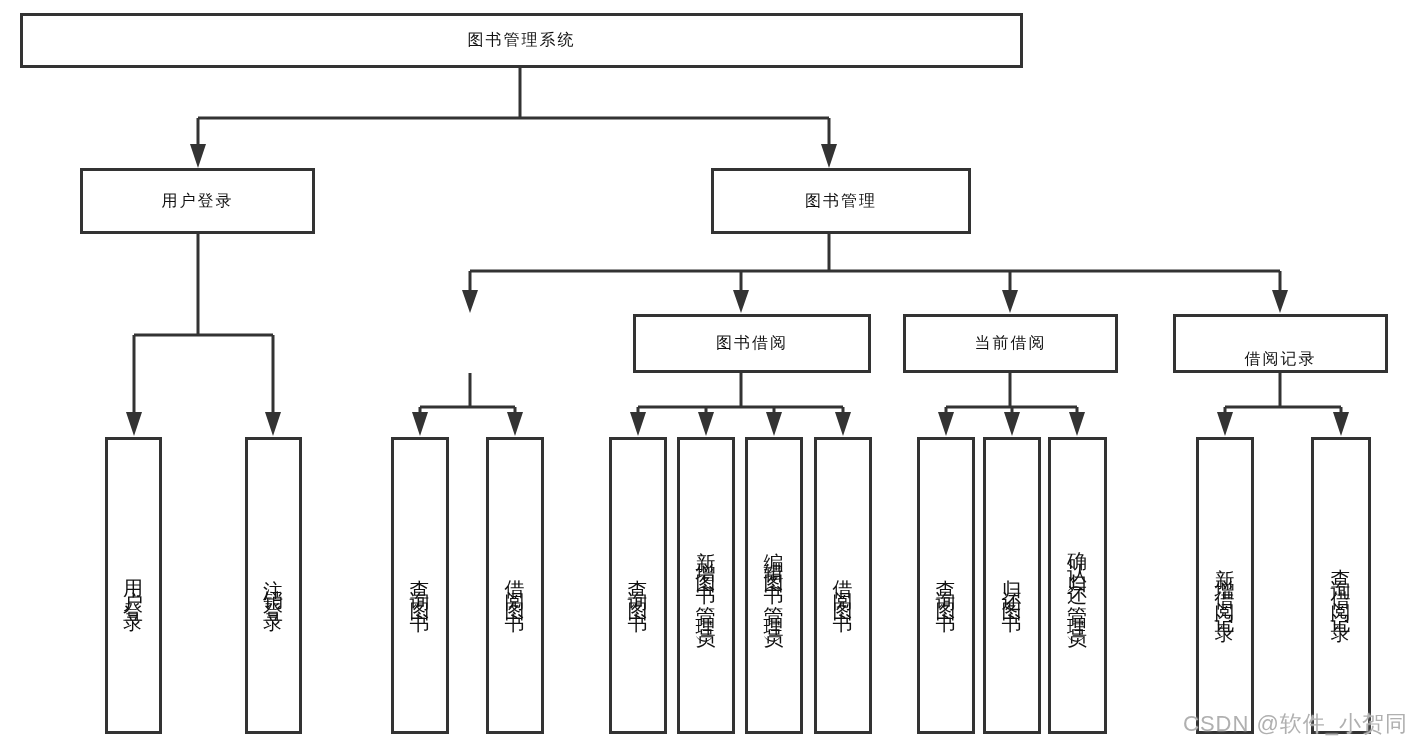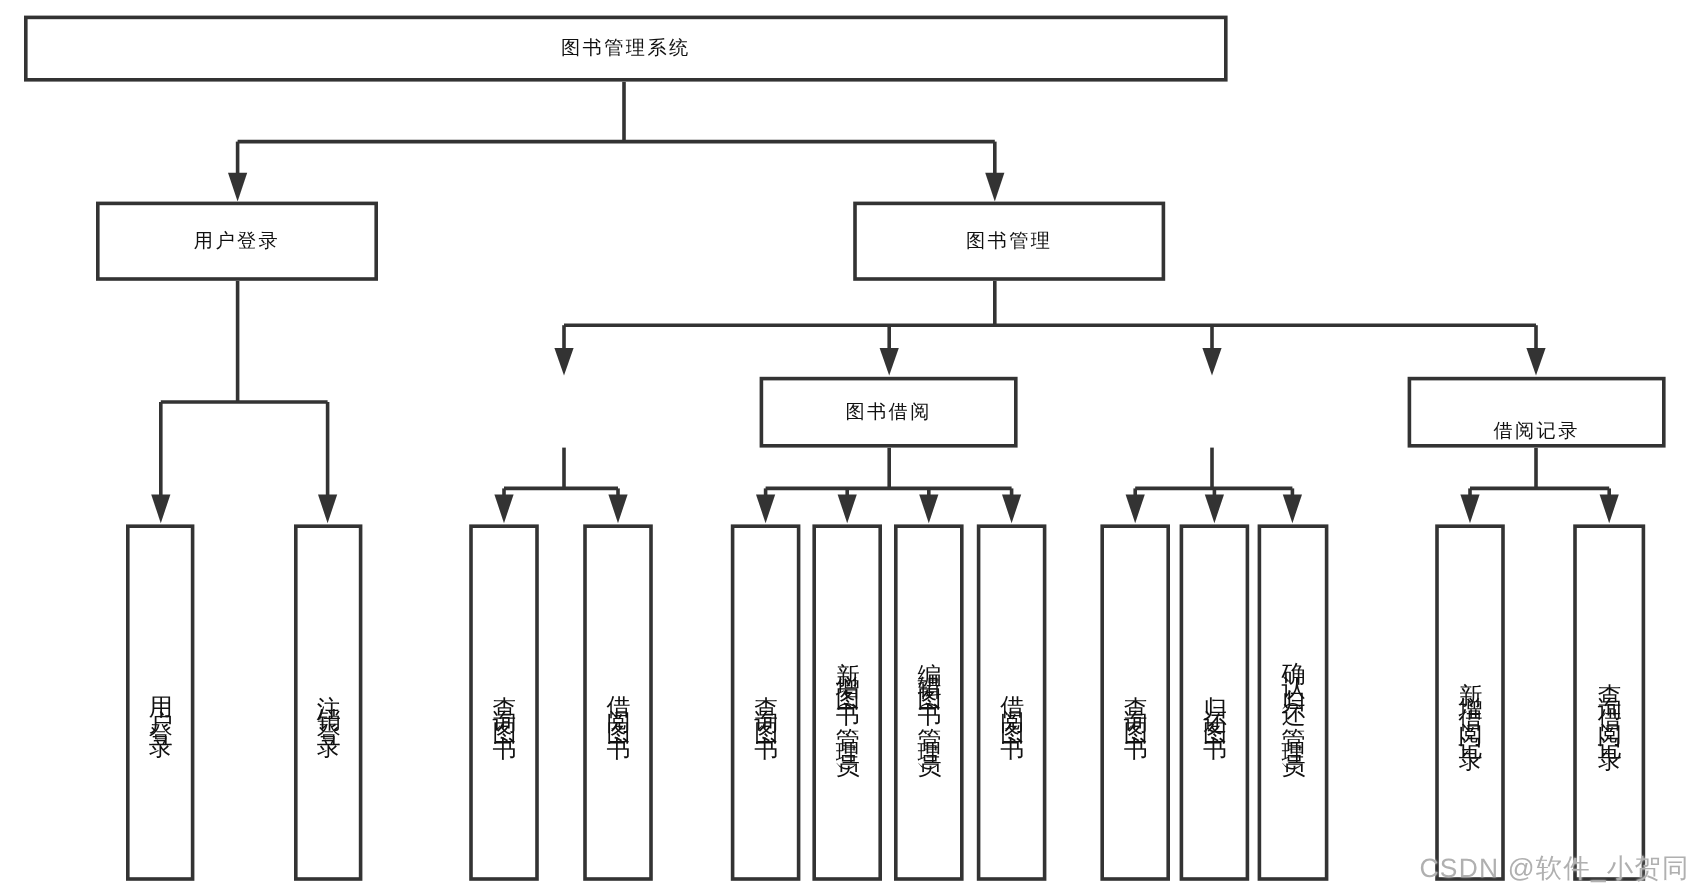--- a/index.html
+++ b/index.html
@@ -26,21 +26,21 @@
     text-orientation:mixed;
     letter-spacing:11px;
     line-height:1;
     white-space:nowrap;
   }
   
   #n-root   {left:20px;  top:13px;  width:1003px; height:55px;}
   #n-login  {left:80px;  top:168px; width:235px;  height:66px;}
   #n-mgmt   {left:711px; top:168px; width:260px;  height:66px;}
   #n-newrec {left:363px; top:314px; width:215px;  height:59px;}
-  #n-borrow {left:633px; top:314px; width:215px;  height:59px;}
+  #n-borrow {left:633px; top:314px; width:238px;  height:59px;}
   #n-current{left:903px; top:314px; width:215px;  height:59px;}
   #n-records{left:1173px;top:314px; width:215px;  height:59px;align-items:flex-end;}
   
   .leaf{top:437px;height:297px;}
   #l0 {left:105px; width:57px;}
   #l1 {left:245px; width:57px;}
   #l2 {left:391px; width:58px;}
   #l3 {left:486px; width:58px;}
   #l4 {left:609px; width:58px;}
   #l5 {left:677px; width:58px;}
@@ -143,20 +143,23 @@
   <div class="node hbox" id="n-login">
     <span>用户登录</span>
   </div>
   <div class="node hbox" id="n-mgmt">
     <span>图书管理</span>
   </div>
 
   <div class="node hbox" id="n-borrow">
     <span>图书借阅</span>
   </div>
+  <div class="node hbox" id="n-current">
+    <span>当前借阅</span>
+  </div>
   <div class="node hbox" id="n-records">
     <span>借阅记录</span>
   </div>
 
   <div class="node vbox leaf" id="l0">
     <span class="vtext">用户登录</span>
   </div>
   <div class="node vbox leaf" id="l1">
     <span class="vtext">注销登录</span>
   </div>

